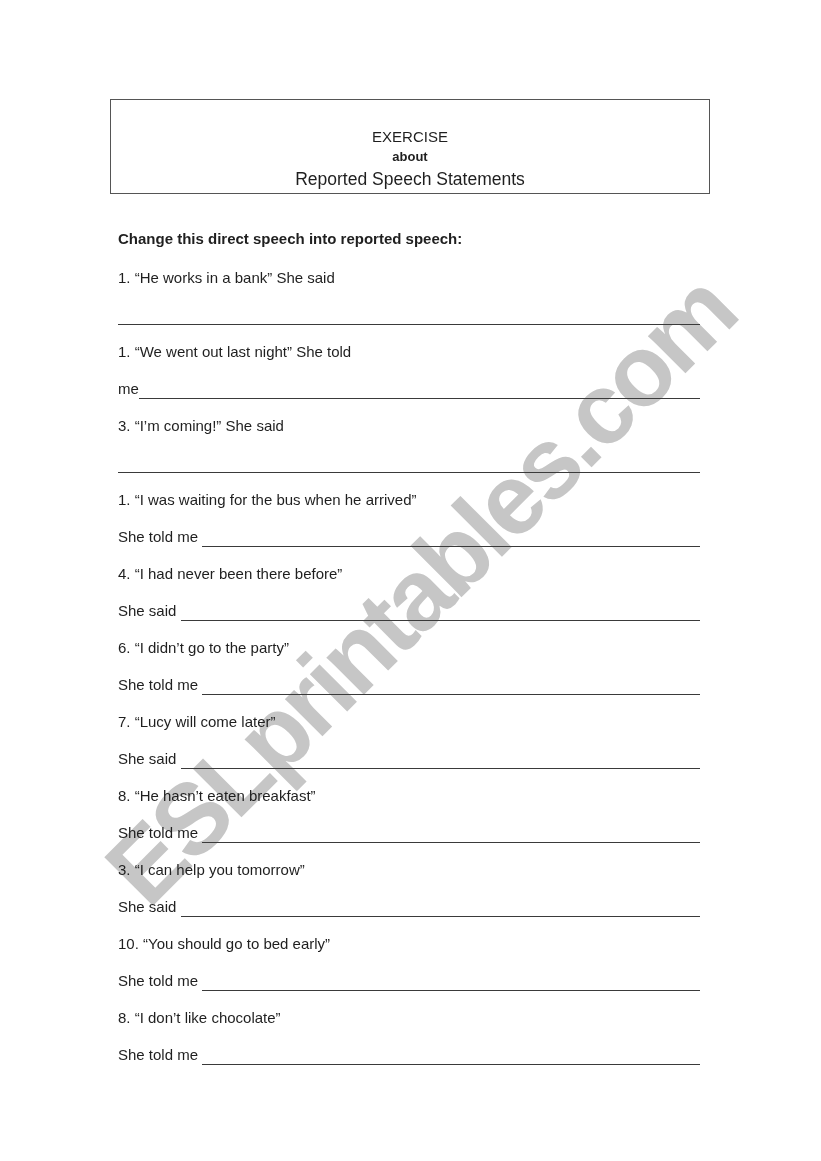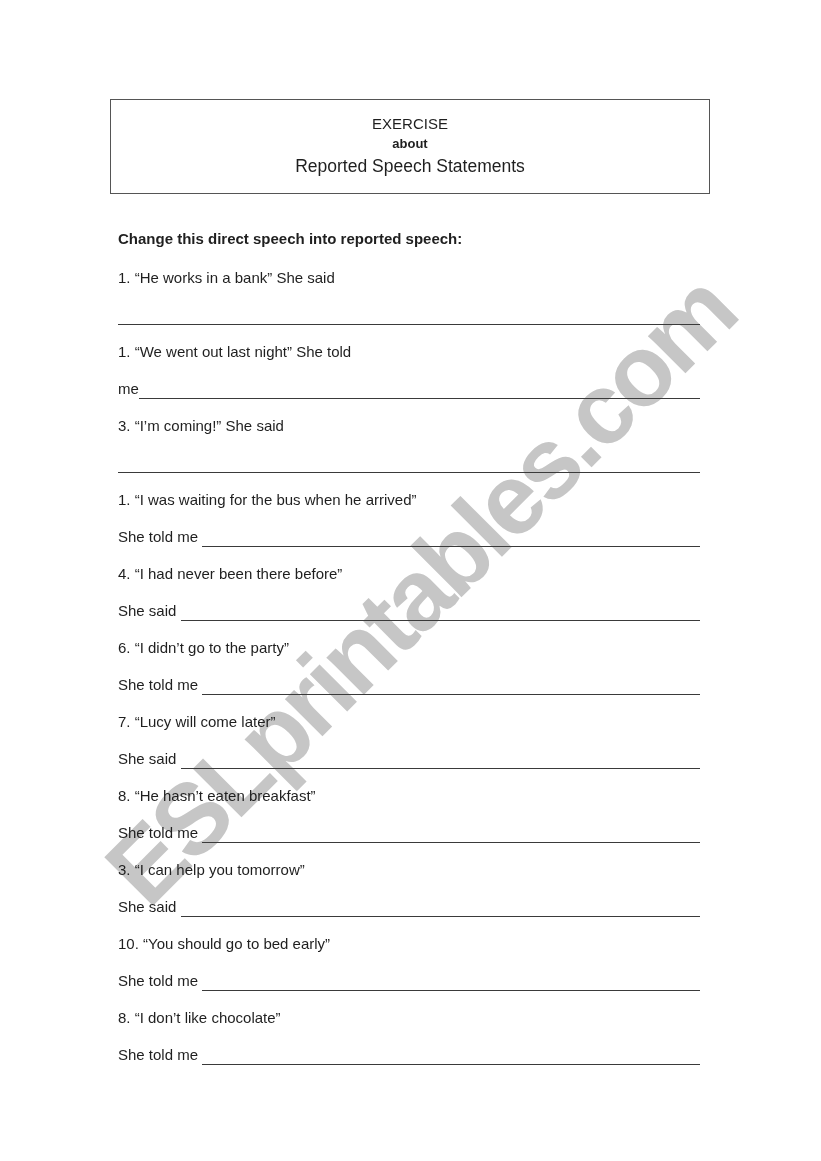--- a/index.html
+++ b/index.html
@@ -28,21 +28,21 @@
   }
   .header-box {
     position: absolute;
     left: 110px;
     top: 99px;
     width: 600px;
     height: 95px;
     box-sizing: border-box;
     border: 1.5px solid #555555;
     text-align: center;
-    padding-top: 13px;
+    padding-top: 26px;
     background: transparent;
     z-index: 1;
   }
   .header-title   { font-size: 15px; line-height: 21px; }
   .header-subtitle{ font-size: 13px; line-height: 20px; font-weight: bold; }
   .header-topic   { font-size: 17.5px; line-height: 24px; }
   .content {
     position: absolute;
     left: 118px;
     top: 229px;

